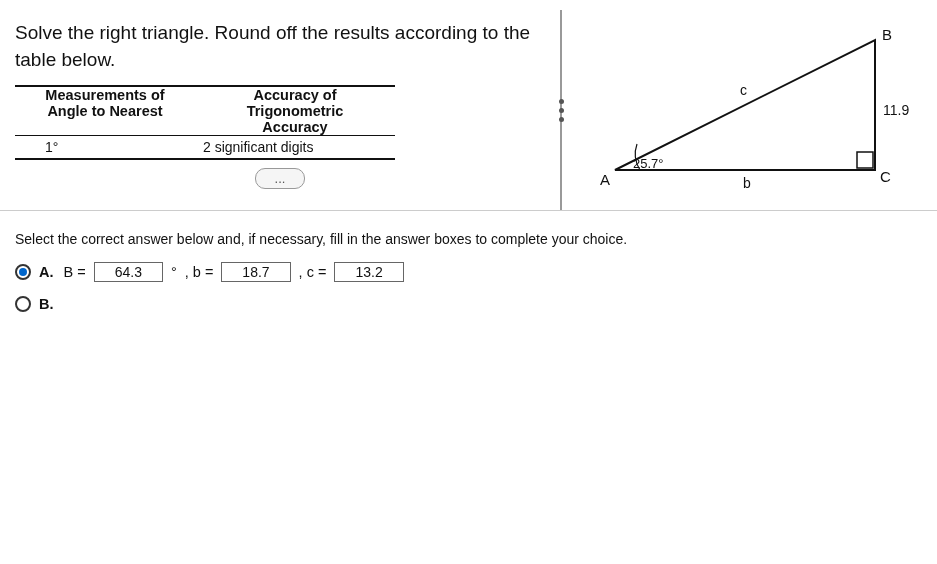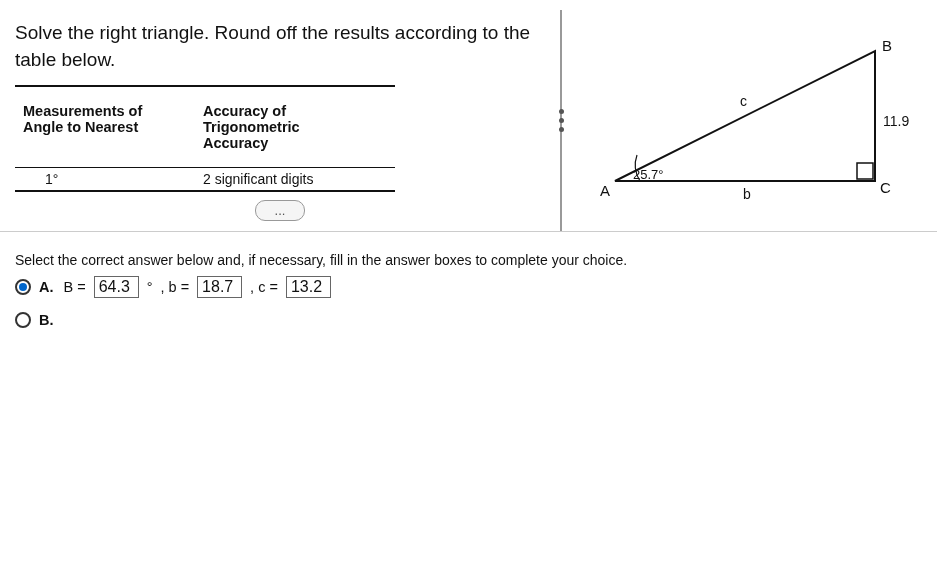--- a/index.html
+++ b/index.html
@@ -35,23 +35,23 @@
       border-bottom: 2px solid #111;
       width: 380px;
     }
 
     table {
       width: 100%;
       border-collapse: collapse;
     }
 
     .table-header-row th {
-      padding: 16px 8px;
+      padding: 0 8px;
       font-weight: bold;
-      text-align: left;
+      text-align: center;
       font-size: 14.5px;
       border-bottom: 1px solid #111;
       vertical-align: top;
     }
 
     .table-header-row th:first-child {
       width: 180px;
     }
 
     table td {
@@ -96,21 +96,21 @@
       width: 320px;
       height: 180px;
     }
 
     .bottom-section {
       padding: 20px 15px 15px 15px;
     }
 
     .select-text {
       font-size: 14px;
-      margin-bottom: 8px;
+      margin-bottom: 15px;
     }
 
     .answer-option {
       display: flex;
       align-items: center;
       margin-bottom: 14px;
       font-size: 14.5px;
       gap: 8px;
     }
 
@@ -140,24 +140,24 @@
       height: 16px;
       border-radius: 50%;
       border: 2px solid #333;
       background: #fff;
       flex-shrink: 0;
       cursor: pointer;
     }
 
     .answer-box {
       border: 1px solid #666;
-      padding: 1px 4px;
+      padding: 1px 20px;
       min-width: 45px;
       display: inline-block;
-      font-size: 16px;
+      font-size: 14px;
       background: #fff;
     }
 
     .answer-label {
       font-weight: bold;
       margin-right: 2px;
     }
 
     .expand-btn {
       display: flex;

